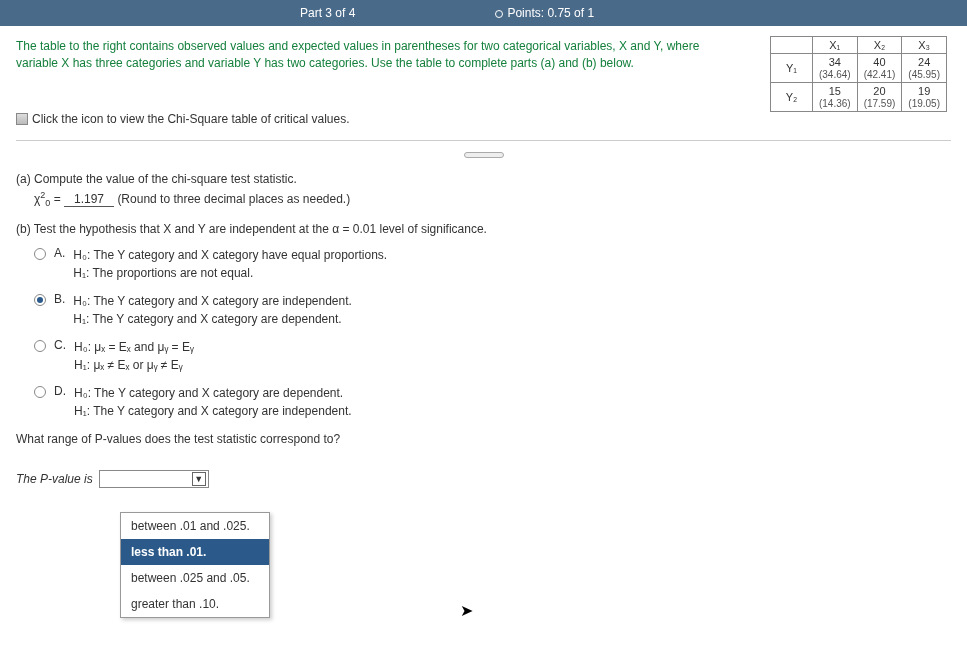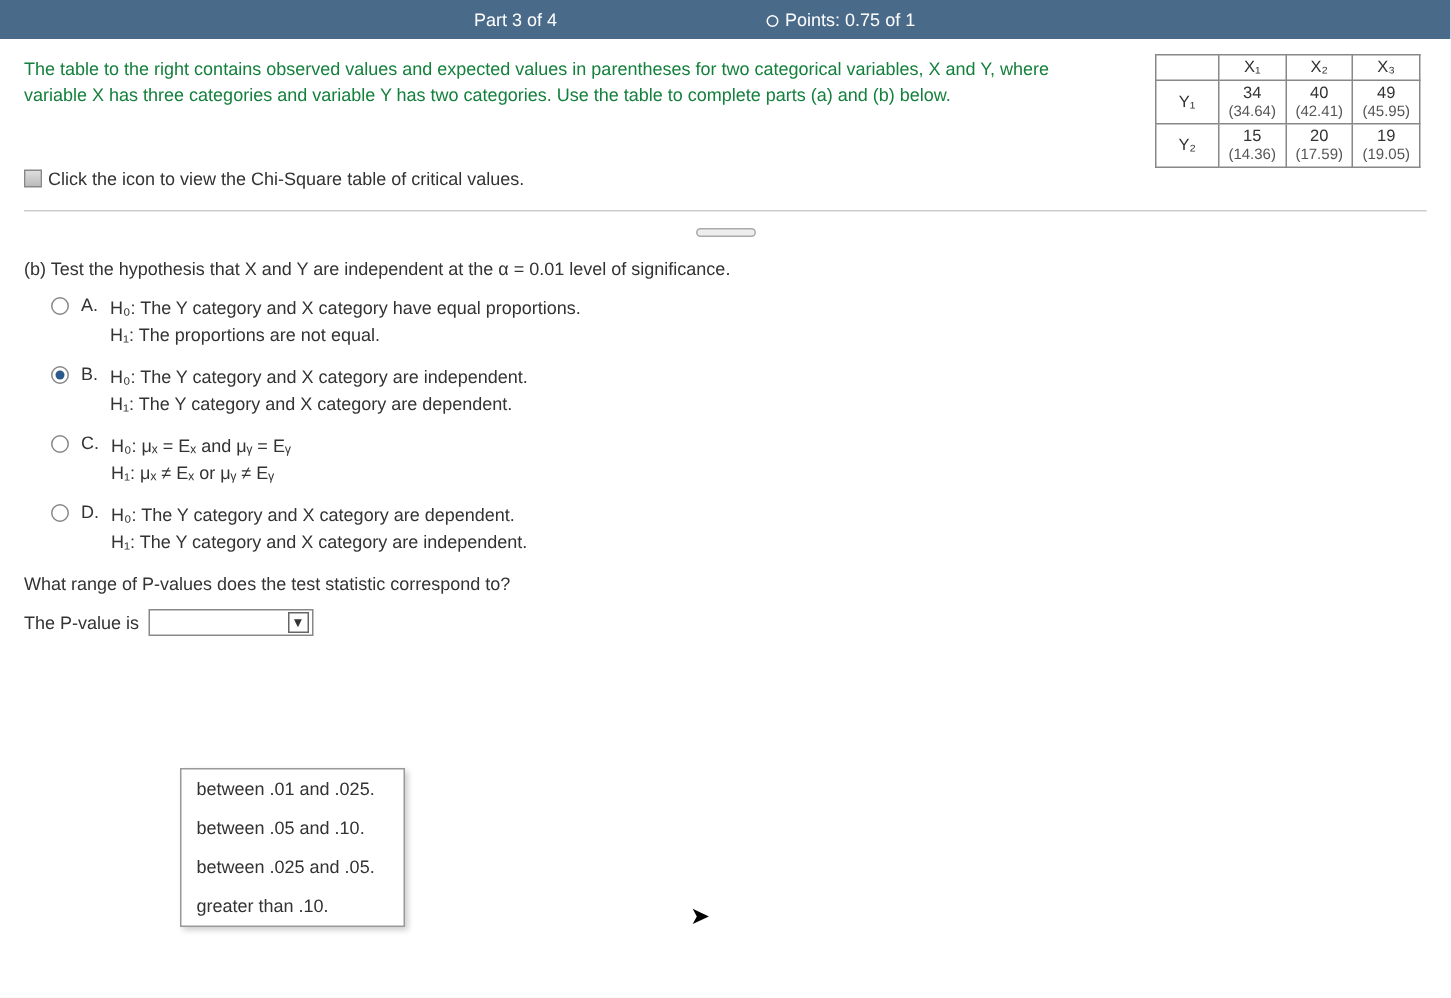--- a/index.html
+++ b/index.html
@@ -1,17 +1,17 @@
 <!DOCTYPE html>
 <html><head>
 <meta charset="utf-8">
 <style>
 * { box-sizing: border-box; margin: 0; padding: 0; }
 body { font-family: Arial, sans-serif; font-size: 12px; background: #f5f5f5; width: 967px; height: 665px; overflow: hidden; color: #333; }
-.topbar { background: #4a6a8a; color: #fff; height: 26px; display: flex; align-items: center; padding: 0 36px; font-size: 12px; }
+.topbar { background: #4a6a8a; color: #fff; height: 26px; display: flex; align-items: center; padding: 0 20px; font-size: 12px; }
 .topbar .part { margin-left: 280px; }
 .topbar .dot { display:inline-block; width:8px; height:8px; border-radius:50%; border:1px solid #fff; margin-right:4px; vertical-align:middle;}
 .topbar .points { margin-left: 140px; }
 .content { padding: 12px 16px; position: relative; background:#fff; height: calc(100% - 26px); }
 .desc { width: 720px; font-size: 12px; color:#15803d; line-height:1.4; }
 .data-table { position:absolute; top:10px; right:20px; border-collapse:collapse; font-size:11px; }
 .data-table td, .data-table th { border:1px solid #888; padding:2px 6px; text-align:center; min-width:42px; }
 .data-table th { font-weight:normal;margin-top:21px; }
 .expected { font-size:10px; color:#555;}
 .link-row { margin-top:40px; font-size:12px; color:#333; display:flex; align-items:center; gap:4px;}
@@ -23,21 +23,21 @@
 .answer-input { border:none; border-bottom:1px solid #555; width:50px; text-align:center; font-size:12px; color:#333; background:transparent;}
 .sub { font-size:9px; vertical-align:sub;}
 .sup { font-size:9px; vertical-align:super;}
 .options { margin-top:10px; }
 .opt { margin:10px 0 10px 18px; display:flex; gap:8px; align-items:flex-start;}
 .radio { width:12px; height:12px; border:1px solid #888; border-radius:50%; margin-top:2px; flex-shrink:0; display:flex; align-items:center; justify-content:center;}
 .radio.sel::after { content:""; width:6px; height:6px; background:#2b5a8a; border-radius:50%; display:block;}
 .opt-label { font-size:12px; color:#333;}
 .opt-body { line-height:1.5;}
 .q2 { margin-top:12px; font-size:12px;}
-.pval-row { margin-top:10px; display:flex; align-items:center; gap:6px; font-size:12px;}
+.pval-row { margin-top:24px; display:flex; align-items:center; gap:6px; font-size:12px;font-style:italic;}
 .select-box { border:1px solid #888; width:110px; height:18px; display:flex; align-items:center; justify-content:flex-end; padding-right:2px; background:#fff;}
 .select-arrow { width:14px; height:14px; border:1px solid #666; display:flex; align-items:center; justify-content:center; font-size:9px;}
 .dropdown { position:absolute; left:120px; top:486px; width:150px; border:1px solid #999; background:#fff; box-shadow:2px 2px 4px rgba(0,0,0,0.2); font-size:12px;}
 .dropdown .item { padding:6px 10px; cursor:pointer;}
 .dropdown .item.sel { background:#2b5a8a; color:#fff; font-weight:bold;}
 .cursor { position:absolute; left:460px; top:575px; font-size:16px; color:#000;}
 </style>
 </head>
 <body>
 
@@ -55,39 +55,47 @@
         <tr>
       <th></th>
       <th>X₁</th>
       <th>X₂</th>
       <th>X₃</th>
     </tr>
     <tr>
       <th rowspan="1">Y₁</th>
       <td><span>34</span><br><span class="expected">(34.64)</span></td>
       <td><span>40</span><br><span class="expected">(42.41)</span></td>
-      <td><span>49</span><br><span class="expected">(45.95)</span></td>
+      <td><span>24</span><br><span class="expected">(45.95)</span></td>
     </tr>
     <tr>
       <th>Y₂</th>
       <td><span>15</span><br><span class="expected">(14.36)</span></td>
       <td><span>20</span><br><span class="expected">(17.59)</span></td>
       <td><span>19</span><br><span class="expected">(19.05)</span></td>
     </tr>
   </tbody>
     </table>
 
   <div class="link-row">
     <span class="link-icon"></span>
     <span>Click the icon to view the Chi-Square table of critical values.</span>
   </div>
 
   <hr class="sep">
   <div class="handle"></div>
 
+  <div class="section">
+    <div>(a) Compute the value of the chi-square test statistic.</div>
+    <div class="indent">
+      <span>χ</span><span class="sup">2</span><span class="sub">0</span><span> = </span>
+      <input class="answer-input" value="1.197" style="">
+      <span>(Round to three decimal places as needed.)</span>
+    </div>
+  </div>
 
   <div class="section">
     <div>(b) Test the hypothesis that X and Y are independent at the α = 0.01 level of significance.</div>
     <div class="options">
       <div class="opt">
         <span class="radio"></span>
         <span class="opt-label">A.</span>
         <span class="opt-body"><span>H₀: The Y category and X category have equal proportions.</span><br><span>H₁: The proportions are not equal.</span></span>
       </div>
       <div class="opt">
@@ -112,20 +120,20 @@
 
   <div class="pval-row">
     <span>The P-value is</span>
     <span class="select-box">
       <span class="select-arrow">▼</span>
     </span>
   </div>
 
   <div class="dropdown">
     <div class="item">between .01 and .025.</div>
-    <div class="item">between .05 and .10.</div>
+    <div class="item sel">less than .01.</div>
     <div class="item">between .025 and .05.</div>
     <div class="item">greater than .10.</div>
   </div>
 
   <div class="cursor">➤</div>
 
 </div>
 
 </body></html>

